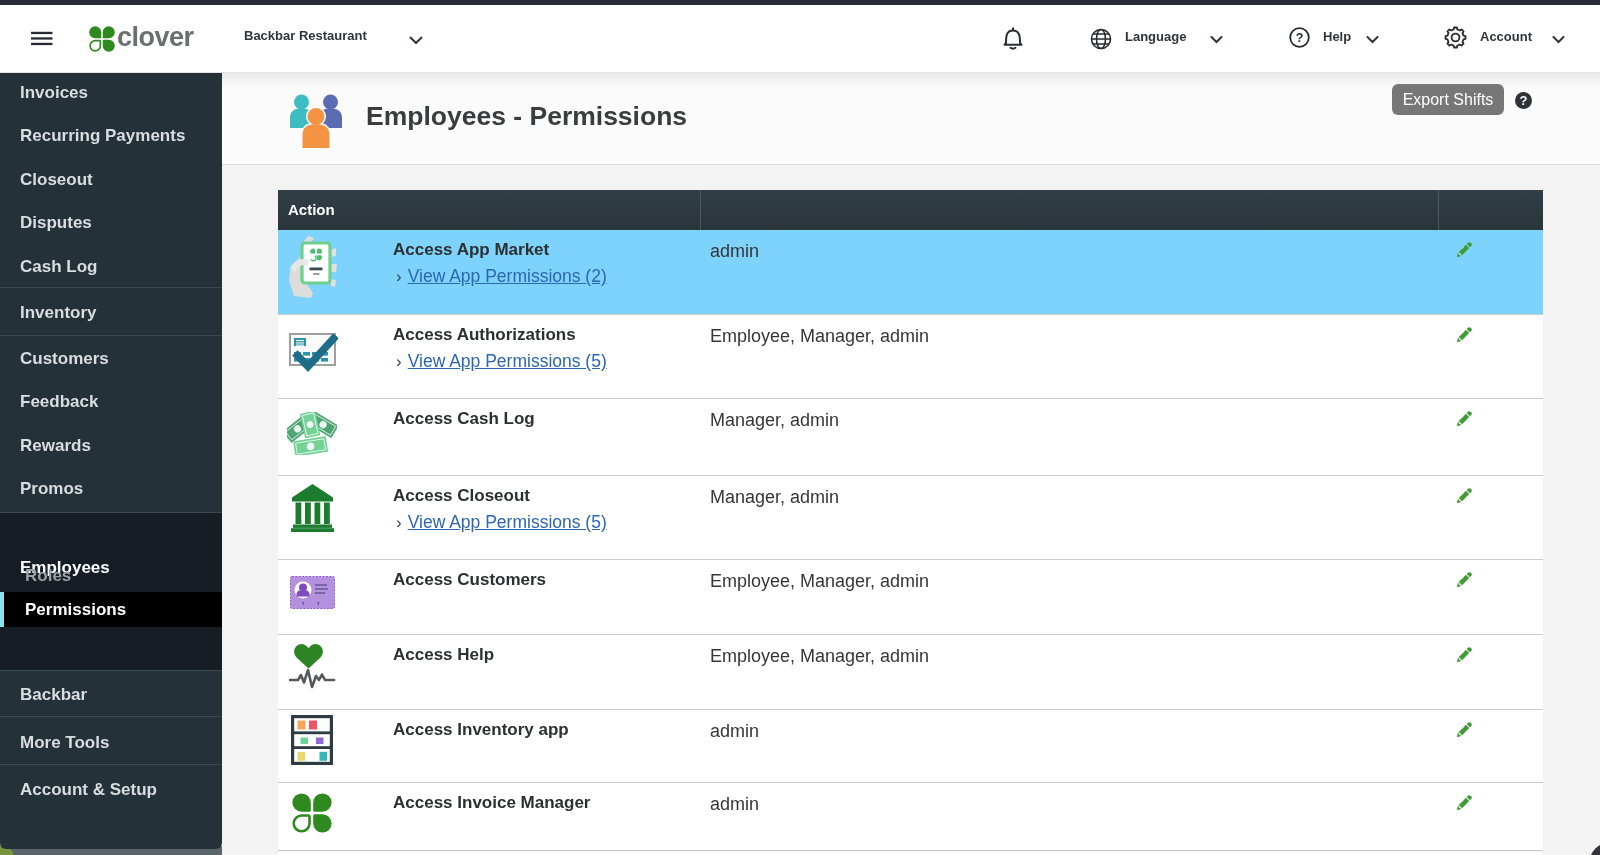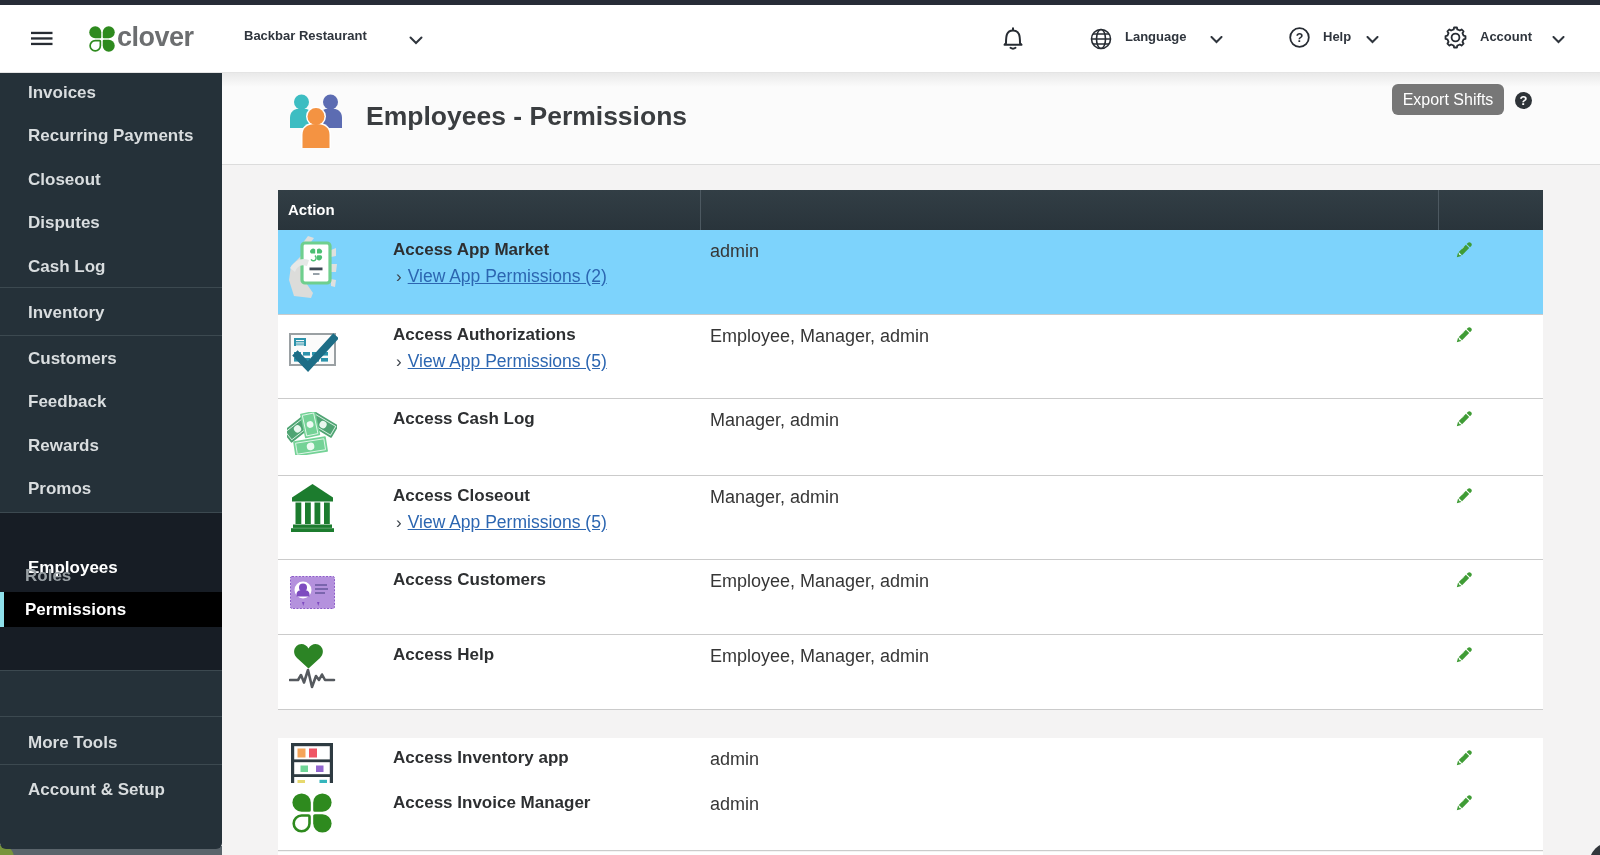--- a/index.html
+++ b/index.html
@@ -4,21 +4,21 @@
 <style>
 * { margin:0; padding:0; box-sizing:border-box; }
 html,body { width:1600px; height:855px; overflow:hidden; font-family:"Liberation Sans", sans-serif; background:#f4f3f3; }
 .abs { position:absolute; }
 #topstrip { left:0; top:0; width:1600px; height:5px; background:#272c37; }
 #nav { left:0; top:5px; width:1600px; height:68px; background:#ffffff; border-bottom:1px solid #e4e4e4; }
 #nav .navlbl { font-size:13px; font-weight:700; color:#2f353d; }
 #sidebar-under { left:0; top:846px; width:222px; height:9px; background:#5a646b; }
 #greenbub { left:-12px; top:845px; width:26px; height:26px; border-radius:50%; background:#78943c; }
 #sidebar { left:0; top:73px; width:222px; height:776px; background:#253139; border-radius:0 0 6px 6px; }
-.sitem { position:absolute; left:0; width:222px; height:43px; line-height:43px; padding-left:28px; font-size:17px; font-weight:700; color:#d9dddf; }
+.sitem { position:absolute; left:0; width:222px; height:43px; line-height:43px; padding-left:20px; font-size:17px; font-weight:700; color:#d9dddf; }
 .sdiv { position:absolute; left:0; width:222px; height:1px; background:#3c4950; }
 #emp-section { position:absolute; left:0; top:440px; width:222px; height:157px; background:#171d25; }
 .subitem { position:absolute; left:0; width:176px; height:35px; line-height:35px; padding-left:25px; font-size:17px; font-weight:700; color:#9aa1a5; }
 #perm-active { position:absolute; left:0; top:519px; width:222px; height:35px; background:#000; border-left:4px solid #8ee0ea; line-height:35px; padding-left:21px; font-size:17px; font-weight:700; color:#ffffff; }
 #headerpanel { left:222px; top:73px; width:1378px; height:92px; background:linear-gradient(#e9e9e9 0px, #fbfbfb 14px, #fbfbfb 100%); border-bottom:1px solid #dcdcdc; }
 #pagetitle { position:absolute; left:144px; top:28px; font-size:26.5px; font-weight:700; color:#3a3d40; }
 #exportbtn { position:absolute; left:1170px; top:11px; width:112px; height:31px; background:#777777; border-radius:6px; color:#fff; font-size:16px; text-align:center; line-height:31px; }
 #qmark { position:absolute; left:1293px; top:19px; width:17px; height:17px; border-radius:50%; background:#2e3338; color:#fff; font-size:13px; font-weight:700; text-align:center; line-height:17px; }
 #tbl { left:278px; top:190px; width:1265px; background:#fff; }
 #thead { position:absolute; left:0; top:0; width:1265px; height:40px; background:linear-gradient(#323e45, #29343b); color:#fff; font-size:15px; font-weight:700; }
@@ -111,20 +111,21 @@
   <div class="sitem" style="top:264px;">Customers</div>
   <div class="sitem" style="top:307px;">Feedback</div>
   <div class="sitem" style="top:351px;">Rewards</div>
   <div class="sitem" style="top:394px;">Promos</div>
   <div class="sdiv" style="top:439px;"></div>
   <div id="emp-section"></div>
   <div class="sitem" style="top:441px; color:#ffffff;margin-top:32px;">Employees</div>
   <div class="subitem" style="top:485px;">Roles</div>
   <div id="perm-active">Permissions</div>
   <div class="sdiv" style="top:597px;"></div>
+  <div class="sitem" style="top:600px;">Backbar</div>
   <div class="sdiv" style="top:643px;"></div>
   <div class="sitem" style="top:648px;">More Tools</div>
   <div class="sdiv" style="top:691px;"></div>
   <div class="sitem" style="top:695px;">Account &amp; Setup</div>
 </div>
 
 <div class="abs" id="headerpanel">
   <svg class="abs" style="left:68px; top:21px;" width="52" height="54" viewBox="0 0 52 54">
     <circle cx="11.5" cy="8" r="7.5" fill="#3dbdc2"></circle>
     <path d="M0 34 L0 24 C0 17.5 4 14.5 11.5 14.5 C19 14.5 23 17.5 23 24 L23 34 Z" fill="#3dbdc2"></path>
@@ -296,21 +297,21 @@
     <div class="troles">Employee, Manager, admin</div>
     <svg class="tpencil" viewBox="0 0 16 16">
         <path d="M0.8 15.2 L2.1 10.6 L5.4 13.9 Z" fill="#3f9c35"></path>
         <path d="M2.8 9.9 L9.9 2.8 L13.2 6.1 L6.1 13.2 Z" fill="#3f9c35"></path>
         <path d="M10.7 2 L11.7 1 A2.05 2.05 0 0 1 15 4.3 L14 5.3 Z" fill="#3f9c35"></path>
         <path d="M2.7 12.1 L3.1 10.8 L5.2 12.9 L3.9 13.3 Z" fill="#fff" opacity="0.9"></path>
         <path d="M5.9 6.9 L8.0 4.8" stroke="#b7e0b2" stroke-width="0.7"></path>
       </svg>
   </div>
 
-  <div class="trow" style="top:548px; height:73px;">
+  <div class="trow" style="top:520px; height:73px;">
     <svg class="ticon" style="left:13px; top:5px; width:42px; height:50px;" viewBox="0 0 42 50">
       <rect x="1.6" y="1.6" width="38.8" height="46.8" fill="#fff" stroke="#2e3b42" stroke-width="3.2"></rect>
       <rect x="1.6" y="16.4" width="38.8" height="2.8" fill="#2e3b42"></rect>
       <rect x="1.6" y="31.2" width="38.8" height="2.8" fill="#2e3b42"></rect>
       <rect x="6.5" y="5.5" width="8" height="9" fill="#f5a55a"></rect>
       <rect x="18" y="5.5" width="8" height="9" fill="#ef5564"></rect>
       <rect x="9.5" y="22.5" width="7.5" height="6.5" fill="#6fd597"></rect>
       <rect x="25" y="22.5" width="7.5" height="6.5" fill="#9267cf"></rect>
       <rect x="6.5" y="37" width="7.5" height="8.8" fill="#e7d96e"></rect>
       <rect x="28.5" y="36.8" width="7.5" height="9" fill="#35b6bd"></rect>

